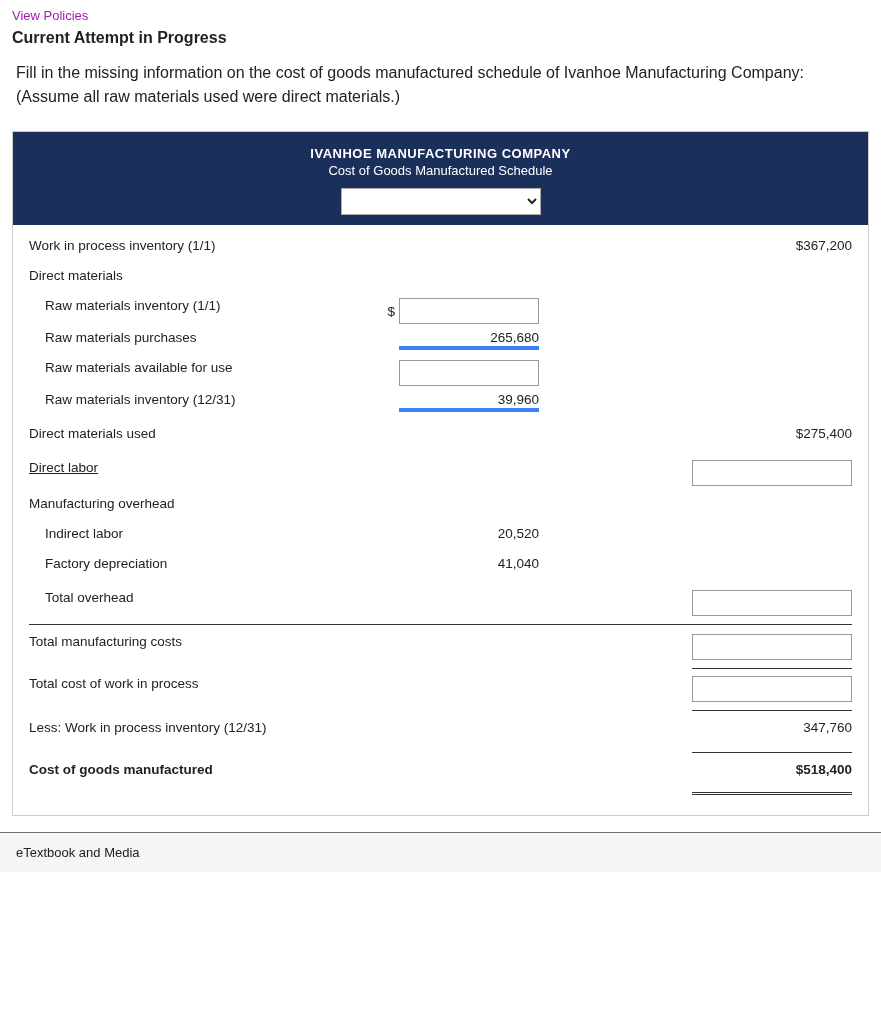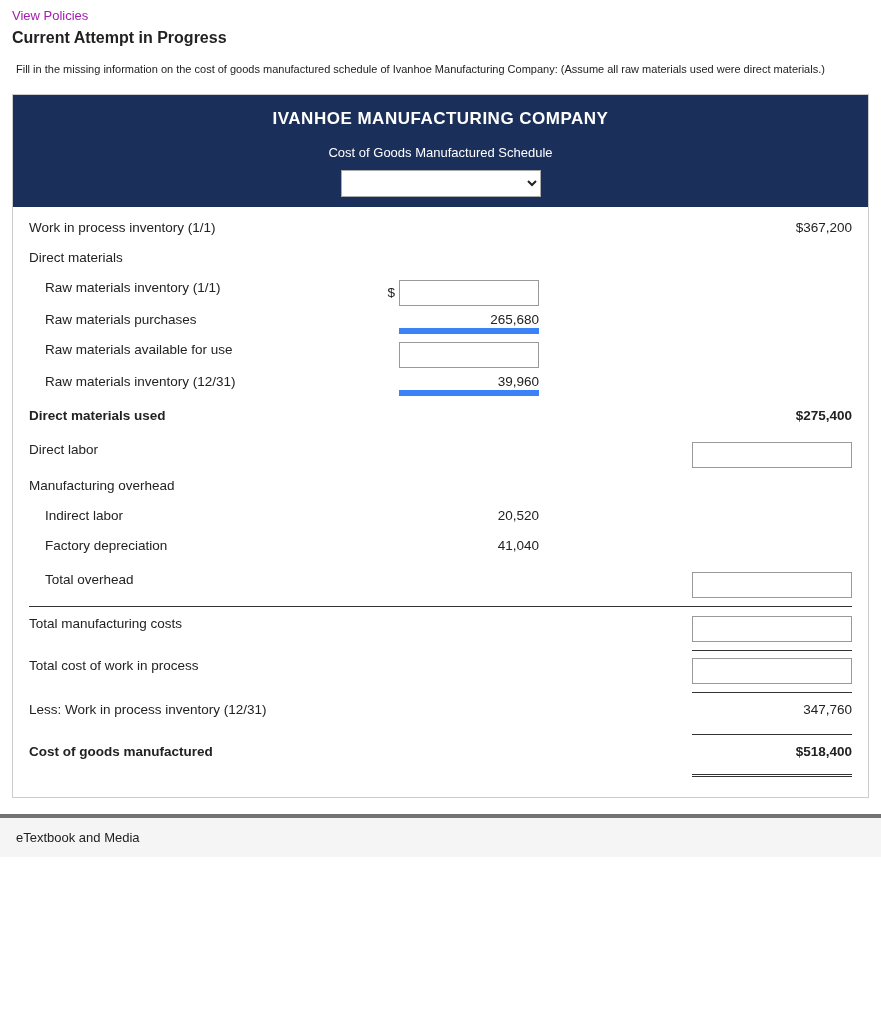--- a/index.html
+++ b/index.html
@@ -20,48 +20,48 @@
       text-decoration: none;
     }
 
     .current-attempt {
       font-weight: bold;
       font-size: 16px;
       padding: 2px 12px 8px;
     }
 
     .instructions {
-      font-size: 11px;
-      padding: 6px 16px 16px;
+      font-size: 16px;
+      padding: 6px 16px 22px;
       color: #222;
       line-height: 1.5;
     }
 
     .schedule-container {
       margin: 0 12px 16px;
       border: 1px solid #ccc;
     }
 
     .schedule-header {
       background: #1a2f5a;
       color: white;
       text-align: center;
       padding: 14px 10px 10px;
     }
 
     .schedule-header .company-name {
       font-weight: bold;
-      font-size: 17px;
+      font-size: 13px;
       letter-spacing: 0.5px;
     }
 
     .schedule-header .schedule-title {
       font-size: 13px;
       font-weight: normal;
-      margin-top: 16px;
+      margin-top: 2px;
     }
 
     .schedule-header .year-dropdown {
       margin-top: 10px;
       display: flex;
       justify-content: center;
     }
 
     .schedule-header .year-dropdown select {
       width: 200px;
@@ -123,31 +123,31 @@
       font-size: 13.5px;
       margin-right: 4px;
       color: #222;
     }
 
     .static-val {
       font-size: 13.5px;
     }
 
     .bottom-bar {
-      border-top: 4px solid #737373;
+      border-top: 1px solid #737373;
       background: #f5f5f5;
       padding: 12px 16px;
       font-size: 13px;
       color: #222;
       margin-top: auto;
     }
 
     
     .val-underlined {
-      border-bottom: 6px solid #3b82f6;
+      border-bottom: 4px solid #3b82f6;
       min-width: 140px;
       text-align: right;
       display: inline-block;
       padding-bottom: 1px;
     }
 
     .input-box-right {
       border: 1px solid #999;
       height: 26px;
       width: 160px;
@@ -217,27 +217,27 @@
     </div>
 
     <div class="row">
       <div class="label-col indent1">Raw materials inventory (12/31)</div>
       <div class="col-mid">
         <span class="val-underlined static-val">39,960</span>
       </div>
       <div class="col-right"></div>
     </div>
 
-    <div class="row" style="margin-top:4px;font-weight:bold;">
+    <div class="row" style="margin-top:4px;">
       <div class="label-col">Direct materials used</div>
       <div class="col-mid"></div>
       <div class="col-right">$275,400</div>
     </div>
 
-    <div class="row" style="margin-top:4px;">
+    <div class="row" style="margin-top:4px;text-decoration:underline;">
       <div class="label-col">Direct labor</div>
       <div class="col-mid"></div>
       <div class="col-right">
         <input type="text" class="input-box-right" style="">
       </div>
     </div>
 
     <div class="row" style="margin-top:4px;">
       <div class="label-col">Manufacturing overhead</div>
       <div class="col-mid"></div>

